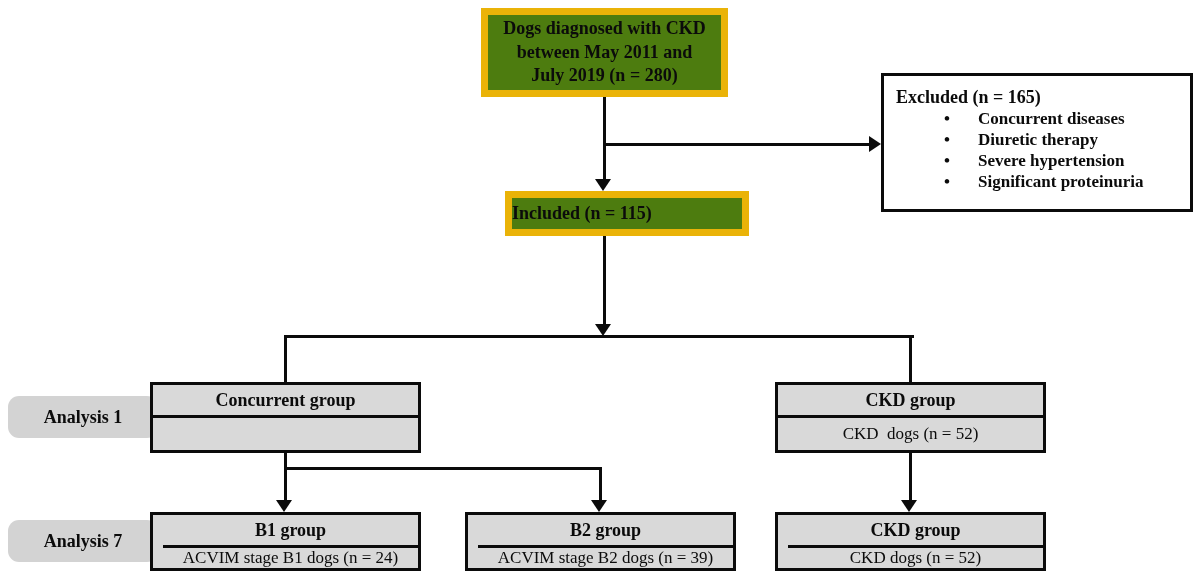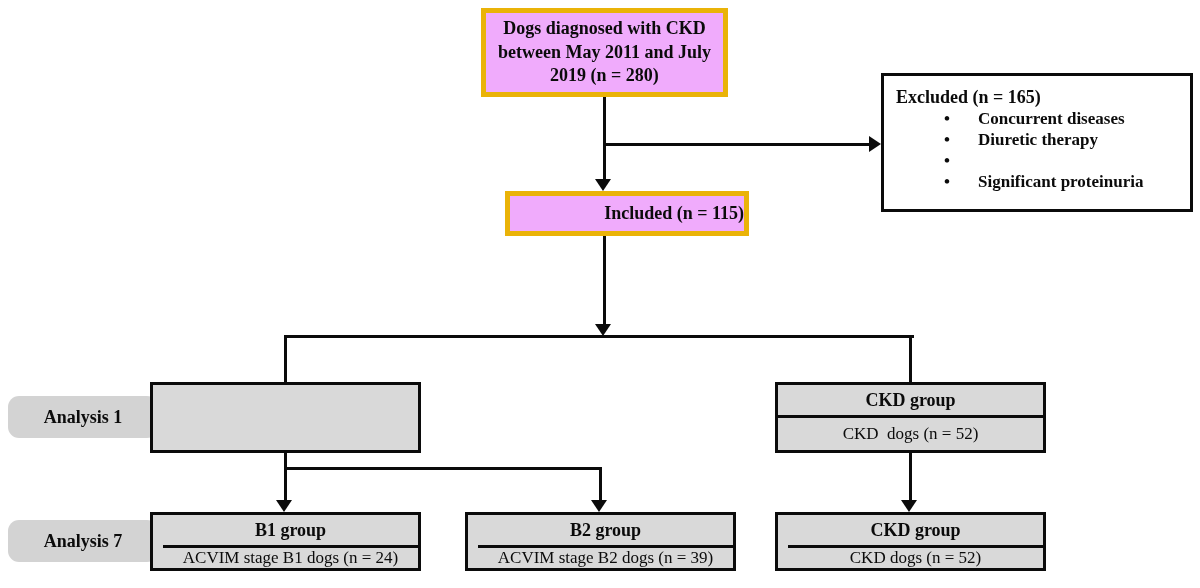--- a/index.html
+++ b/index.html
@@ -7,24 +7,24 @@
     position:relative;
     width:1200px;height:588px;
     background:#ffffff;
     font-family:"Liberation Serif","DejaVu Serif",serif;
     color:#0b0b0b;
     overflow:hidden;
   }
   
   .box{
     position:absolute;
-    border:5px solid #eab308;
-    background:#f0abfc;
+    border:7px solid #eab308;
+    background:#4d7c0f;
     box-sizing:border-box;
-    display:flex;align-items:center;justify-content:flex-end;
+    display:flex;align-items:center;justify-content:flex-start;
     text-align:center;
   }
   .box.bold{font-weight:bold;}
   #top-box{left:481px;top:8px;width:247px;height:89px;font-size:18px;line-height:1.3;padding:2px 12px;}
   #included-box{left:483px;top:191px;width:244px;height:45px;font-size:18px;margin-left:22px;}
   
   #excluded-box{
     position:absolute;left:881px;top:73px;width:312px;height:139px;
     border:3px solid #0b0b0b;background:#ffffff;box-sizing:border-box;
     padding:10px 10px 4px 12px;
@@ -107,36 +107,38 @@
     <div class="bullet-row">
       <span class="bullet">•</span>
       <span>Concurrent diseases</span>
     </div>
     <div class="bullet-row">
       <span class="bullet">•</span>
       <span>Diuretic therapy</span>
     </div>
     <div class="bullet-row">
       <span class="bullet">•</span>
+      <span>Severe hypertension</span>
     </div>
     <div class="bullet-row">
       <span class="bullet">•</span>
       <span>Significant proteinuria</span>
     </div>
   </div>
 
   <div id="included-box" class="box bold">
     <span>Included (n = 115)</span>
   </div>
 
   <div id="analysis1-label" class="analysis-label">
     <span>Analysis 1</span>
   </div>
 
   <div id="concurrent-box" class="group-box row1">
+    <div class="hdr">Concurrent group</div>
   </div>
 
   <div id="ckd1-box" class="group-box row1">
     <div class="hdr">CKD group</div>
     <div class="sub">CKD &nbsp;dogs (n = 52)</div>
   </div>
 
   <div id="analysis2-label" class="analysis-label">
     <span>Analysis 7</span>
   </div>

